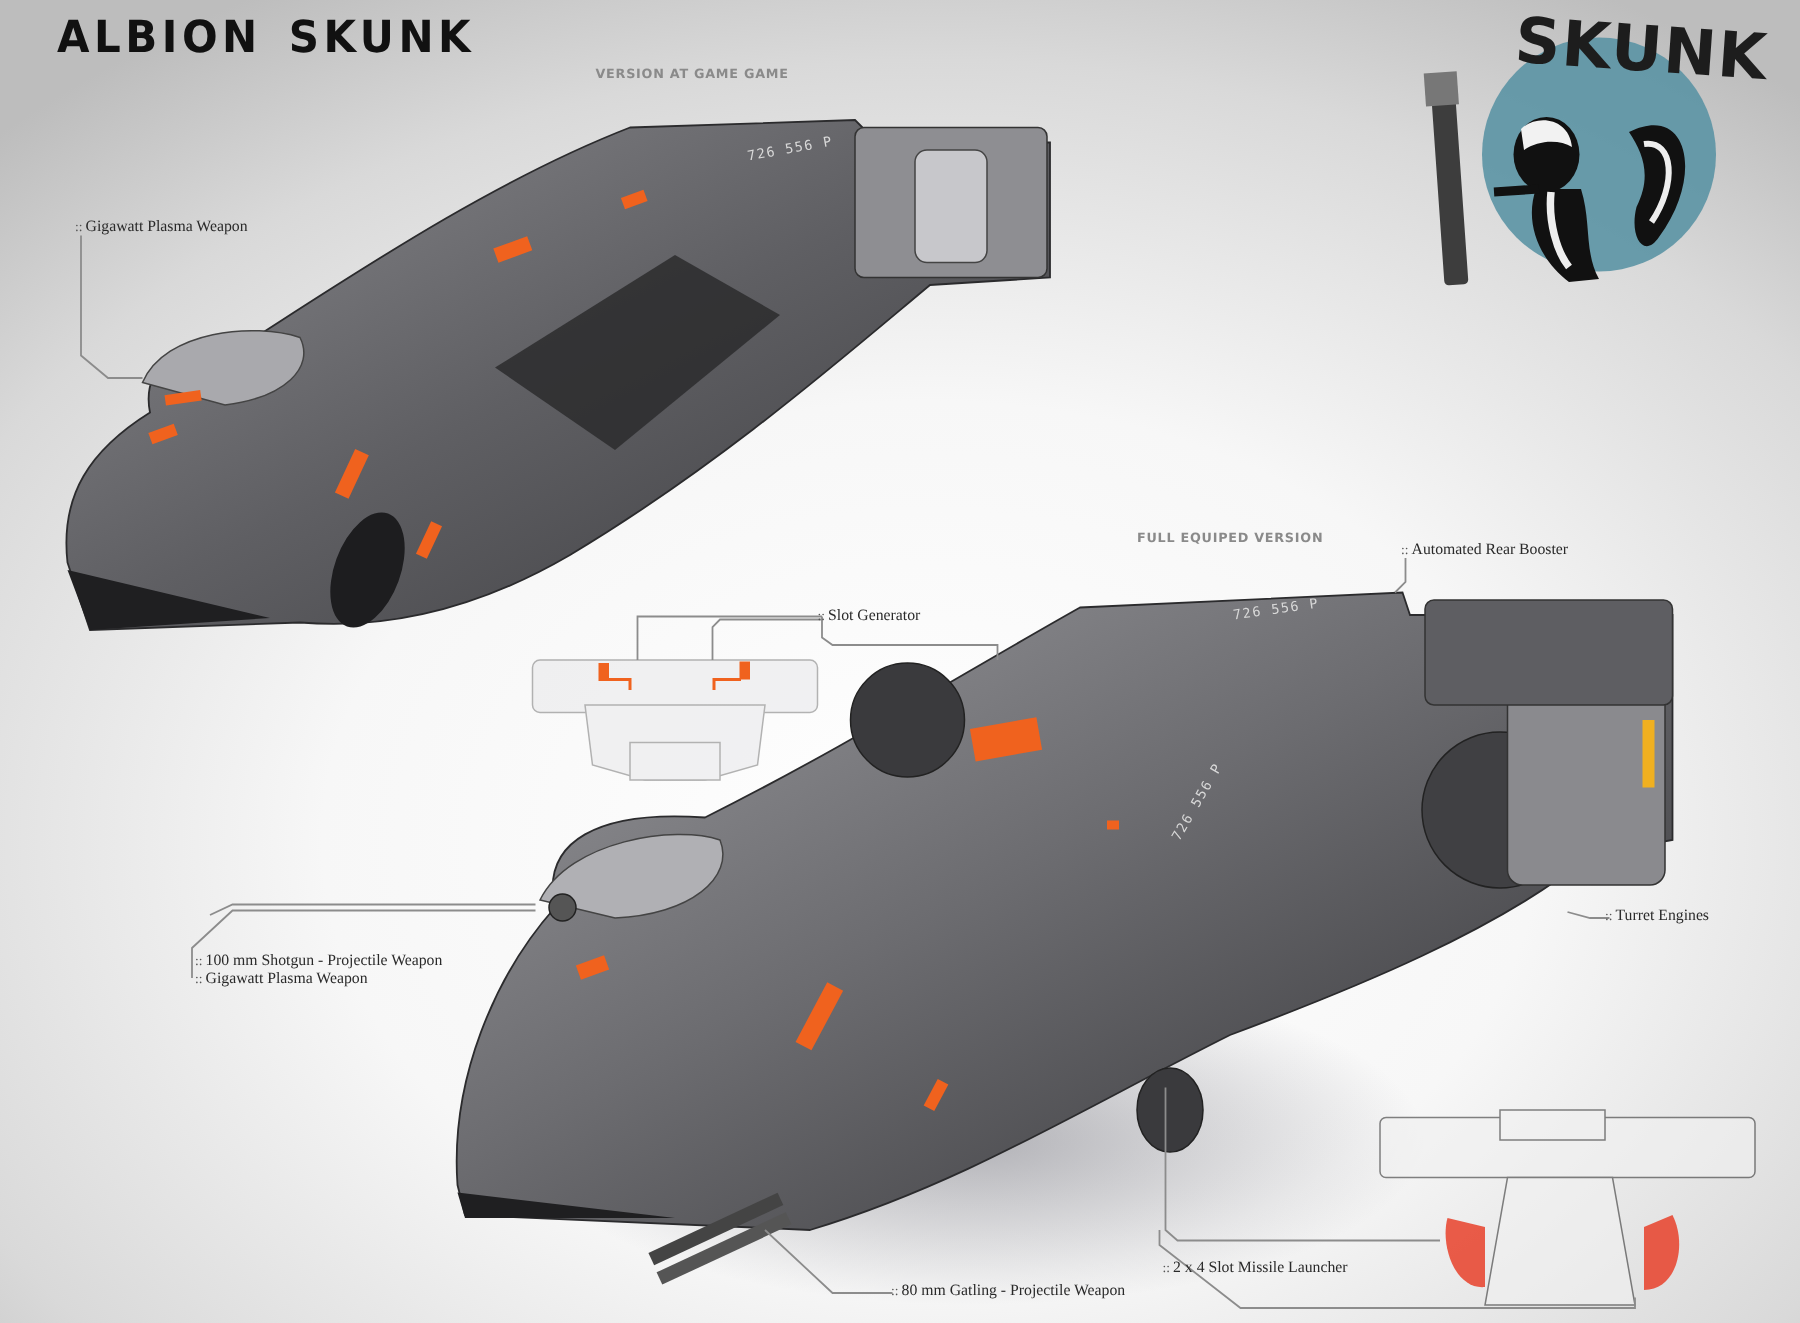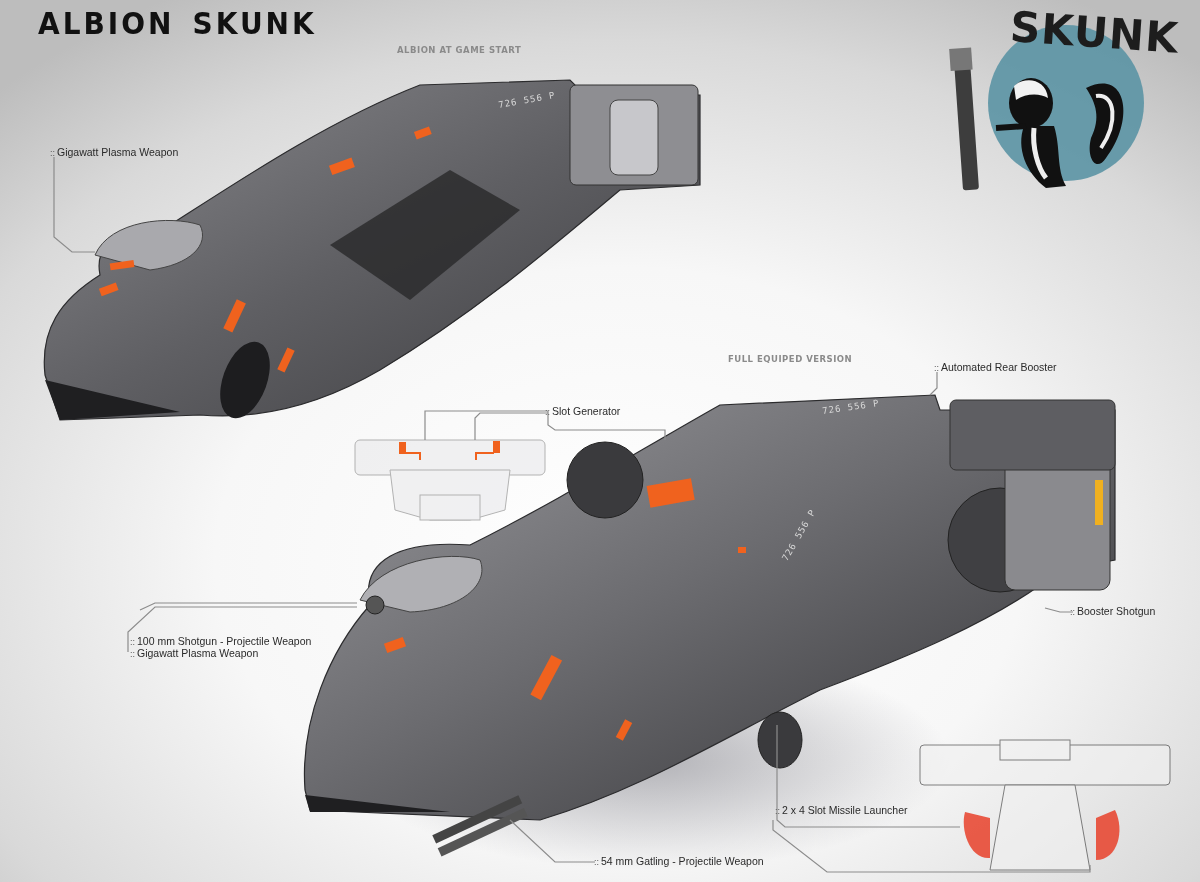--- a/index.html
+++ b/index.html
@@ -13,21 +13,21 @@
       font-family: "DejaVu Sans", sans-serif; font-weight: bold;
       font-size: 28px; letter-spacing: 3px; color: #111;
       transform: scaleY(1.05);
     }
     .title .w2 { margin-left: 18px; }
     .subtitle {
       position: absolute; font-family: "DejaVu Sans", sans-serif;
       font-size: 8.5px; letter-spacing: 0.5px; color: #8a8a8a; font-weight: bold;
     }
     .callout {
-      position: absolute; font-family: Liberation Sans, sans-serif;
+      position: absolute; font-family: Liberation Serif, serif;
       font-size: 10.5px; color: #2a2a2a; white-space: nowrap;
     }
     .callout .dots { color: #555; font-size: 9px; margin-right: 2px; }
     svg.layer { position: absolute; left: 0; top: 0; }
     .logo {
       position: absolute; left: 936px; top: 8px; width: 230px; height: 190px;
     }
     .logo-text {
       position: absolute; left: 1010px; top: 8px;
       font-family: "DejaVu Sans", sans-serif; font-weight: bold;
@@ -39,22 +39,22 @@
       font-size: 9px; color: #d8d8d8; letter-spacing: 1px;
     }
   </style>
 </head>
 <body>
 
 <div class="title">
   <span>ALBION</span><span class="w2">SKUNK</span>
 </div>
 
-<div class="subtitle" style="left:397px; top:45px;">ALBION AT GAME START</div>
-<div class="subtitle" style="left:728px; top:354px;">FULL EQUIPED VERSION</div>
+<div class="subtitle" style="left:397px; top:45px;">VERSION AT GAME GAME</div>
+<div class="subtitle" style="left:758px; top:354px;">FULL EQUIPED VERSION</div>
 
 <svg class="logo" viewBox="0 0 230 190">
   <circle cx="130" cy="95" r="78" fill="#5b94a4" opacity="0.9"></circle>
   <g>
     <rect x="22" y="42" width="16" height="140" rx="3" fill="#3d3d3d" transform="rotate(-4 30 110)"></rect>
     <rect x="18" y="40" width="22" height="22" fill="#777" transform="rotate(-4 30 110)"></rect>
   </g>
   <g>
     <path d="M150 80 C 190 60, 200 110, 170 150 C 160 165, 150 150, 155 130 C 165 110, 160 95, 150 80 Z" fill="#111"></path>
     <path d="M160 88 C 180 85, 182 115, 165 140" stroke="#eee" stroke-width="4" fill="none"></path>
@@ -180,20 +180,20 @@
 <div class="callout" style="left:545px; top:405px;">
   <span class="dots">::</span><span>Slot Generator</span>
 </div>
 <div class="callout" style="left:130px; top:635px;">
   <span class="dots">::</span><span>100 mm Shotgun - Projectile Weapon</span>
 </div>
 <div class="callout" style="left:130px; top:647px;">
   <span class="dots">::</span><span>Gigawatt Plasma Weapon</span>
 </div>
 <div class="callout" style="left:1070px; top:605px;">
-  <span class="dots">::</span><span>Booster Shotgun</span>
+  <span class="dots">::</span><span>Turret Engines</span>
 </div>
-<div class="callout" style="left:775px; top:804px;">
+<div class="callout" style="left:775px; top:840px;">
   <span class="dots">::</span><span>2 x 4 Slot Missile Launcher</span>
 </div>
 <div class="callout" style="left:594px; top:855px;">
-  <span class="dots">::</span><span>54 mm Gatling - Projectile Weapon</span>
+  <span class="dots">::</span><span>80 mm Gatling - Projectile Weapon</span>
 </div>
 
 </body></html>

